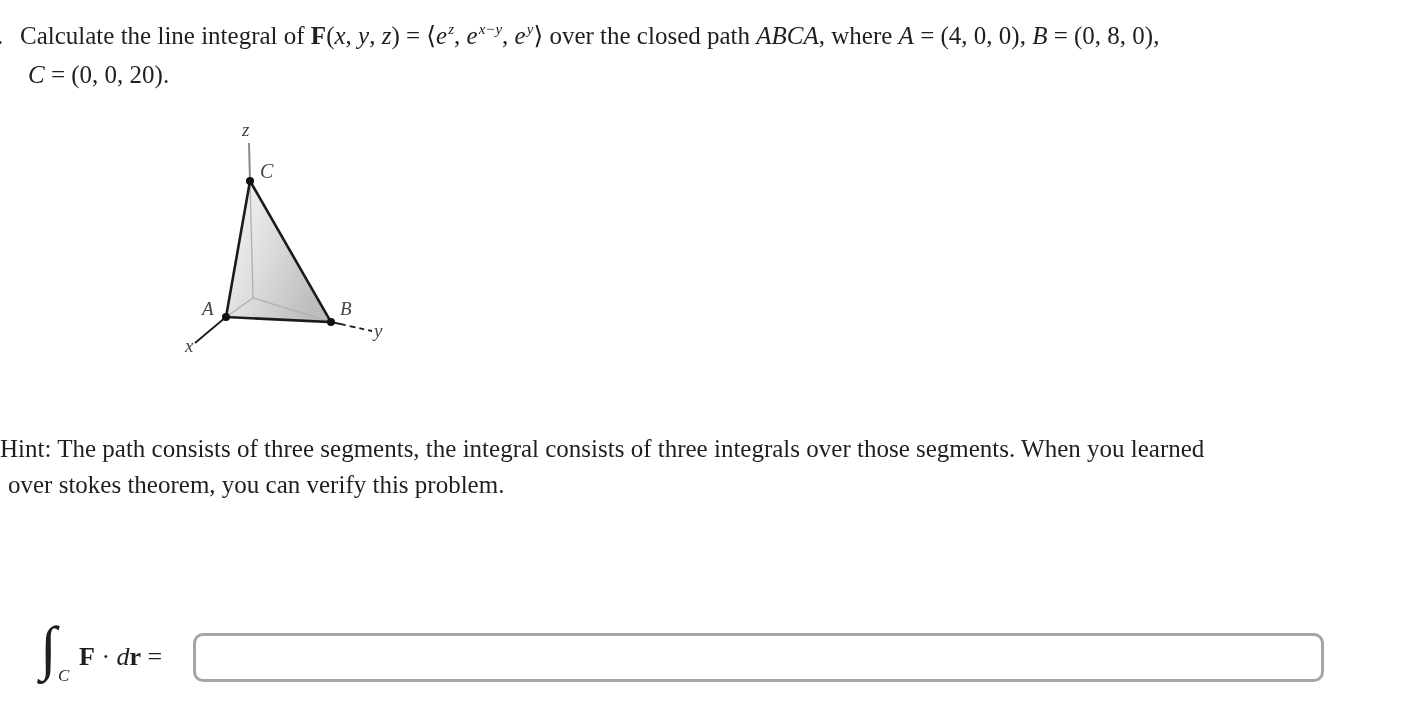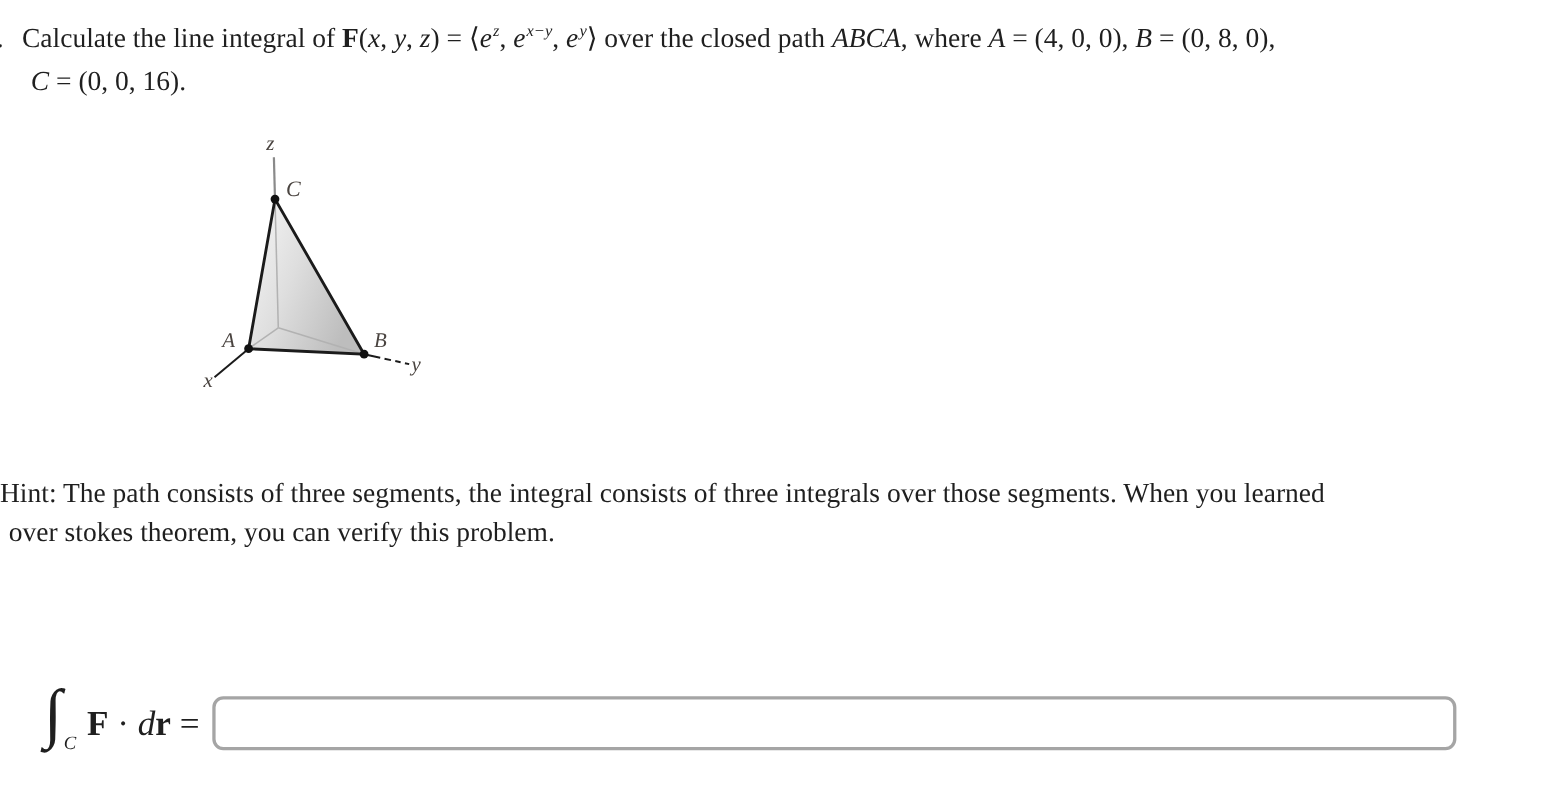--- a/index.html
+++ b/index.html
@@ -41,21 +41,21 @@
   .fig-label { font-family: "Liberation Serif", "DejaVu Serif", serif; font-style: italic; fill: #4a4440; }
   .edge { fill: none; stroke: #1b1b1b; stroke-width: 2.6; }
   .hid  { stroke: #b2b2b2; stroke-width: 1.4; }
   .zax  { stroke: #8a8a8a; stroke-width: 2; }
   .axis { stroke: #1b1b1b; stroke-width: 1.8; }
   .dash { stroke-dasharray: 15 4 6 4 5 4; }
   .dot  { fill: #111111; stroke: none; }
 
   .int-sym  { position: absolute; left: 40px; top: 615px; font-size: 60px; line-height: 66px; font-style: normal; }
   .int-sub  { position: absolute; left: 58px; top: 666px; font-size: 17px; font-style: italic; }
-  .int-expr { position: absolute; left: 79px; top: 641px; font-size: 32px; line-height: 32px; white-space: nowrap; }
+  .int-expr { position: absolute; left: 79px; top: 641px; font-size: 26px; line-height: 32px; white-space: nowrap; }
 
   .answer-input {
     position: absolute;
     left: 193px;
     top: 633px;
     width: 1131px;
     height: 49px;
     box-sizing: border-box;
     border: 3px solid #a5a5a5;
     border-radius: 10px;
@@ -69,21 +69,21 @@
 </style>
 </head>
 <body>
 
 <div class="page">
 
   <span class="frag">.</span>
 
   <div class="line problem-l1"><span class="s-rm">Calculate the line integral of </span><span class="s-bf">F</span><span class="s-rm">(</span><span class="s-it">x</span><span class="s-rm">, </span><span class="s-it">y</span><span class="s-rm">, </span><span class="s-it">z</span><span class="s-rm">) = ⟨</span><span class="s-it">e</span><span class="s-sup">z</span><span class="s-rm">, </span><span class="s-it">e</span><span class="s-sup">x−y</span><span class="s-rm">, </span><span class="s-it">e</span><span class="s-sup">y</span><span class="s-rm">⟩ over the closed path </span><span class="s-it">ABCA</span><span class="s-rm">, where </span><span class="s-it">A</span><span class="s-rm"> = (4, 0, 0), </span><span class="s-it">B</span><span class="s-rm"> = (0, 8, 0),</span></div>
 
-  <div class="line problem-l2"><span class="s-it">C</span><span class="s-rm"> = (0, 0, 16).</span></div>
+  <div class="line problem-l2"><span class="s-it">C</span><span class="s-rm"> = (0, 0, 20).</span></div>
 
   <div class="figure">
     <svg width="280" height="270" viewBox="0 0 280 270">
       <defs>
         <linearGradient id="faceGrad" x1="0" y1="0" x2="1" y2="0.55">
           <stop offset="0" stop-color="#f8f8f8"></stop>
           <stop offset="0.5" stop-color="#dedede"></stop>
           <stop offset="1" stop-color="#bdbdbd"></stop>
         </linearGradient>
       </defs>

